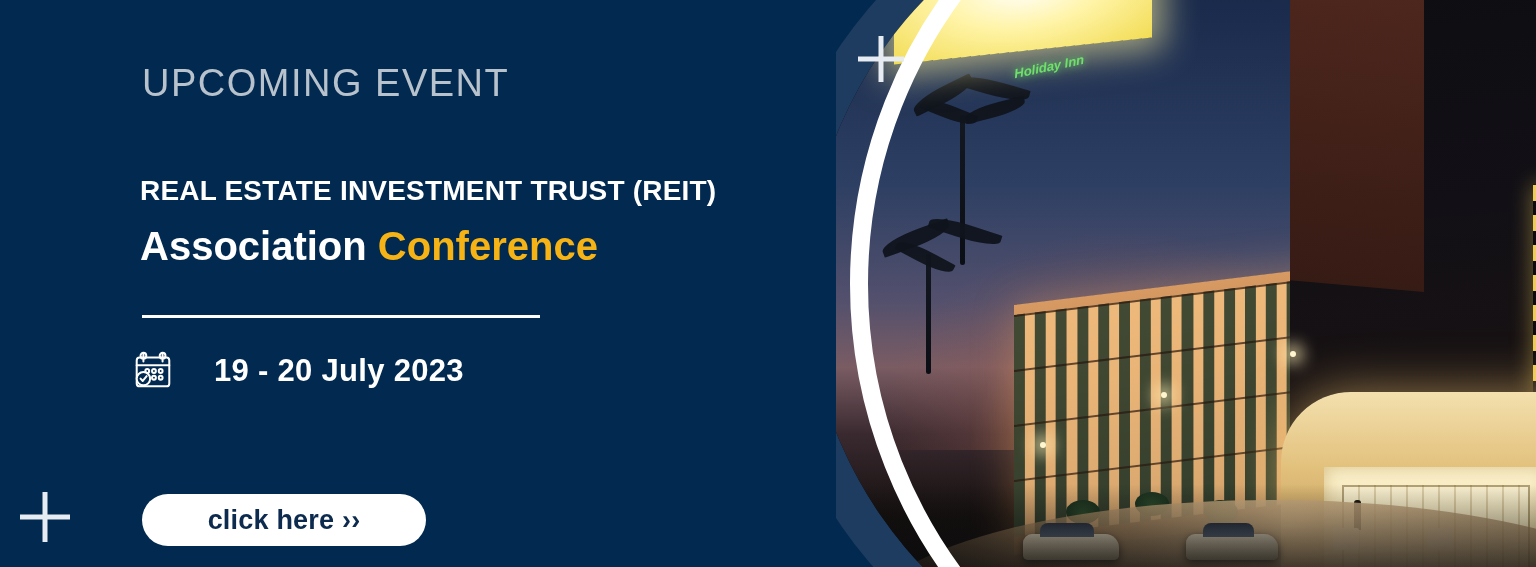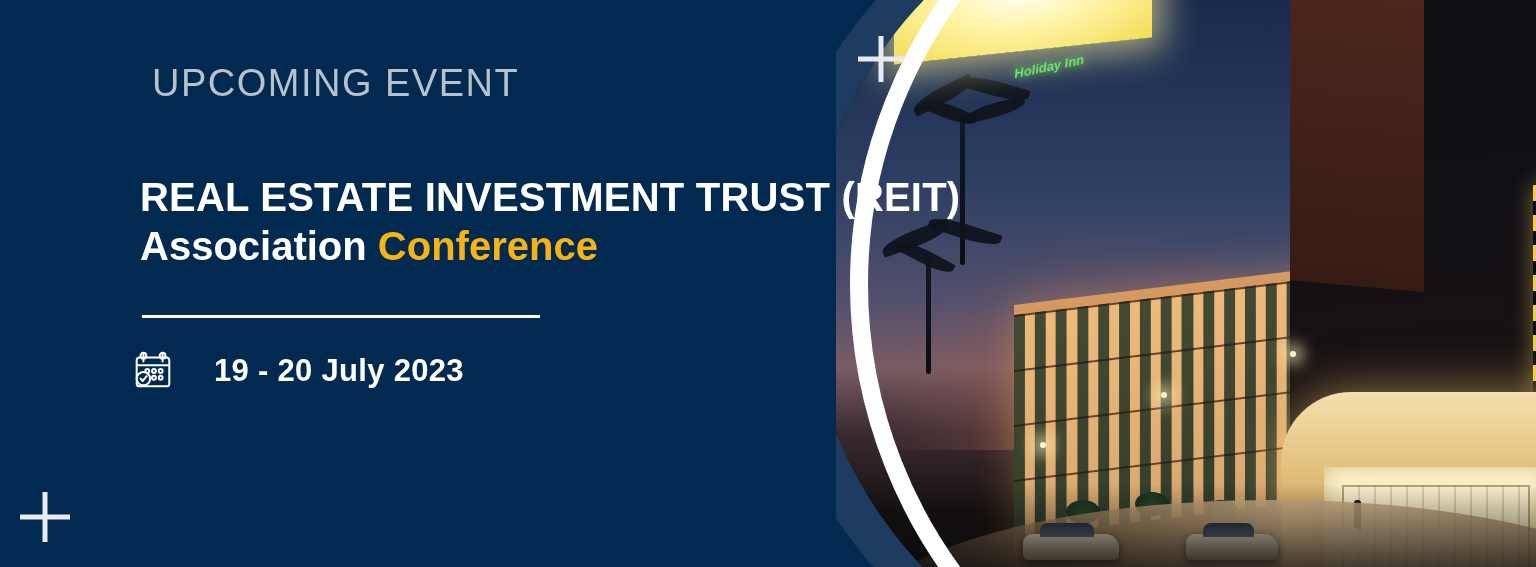--- a/index.html
+++ b/index.html
@@ -291,28 +291,27 @@
   }
 
   .eyebrow {
     position: absolute;
     left: 142px;
     top: 62px;
     font-size: 38px;
     letter-spacing: 1.5px;
     color: #b8c2cc;
     font-weight: 400;
-    margin-left: 10px;
   }
 
   .headline {
     position: absolute;
     left: 140px;
     top: 175px;
-    font-size: 40px;
+    font-size: 28px;
     font-weight: bold;
     letter-spacing: 0.2px;
     color: #ffffff;
     white-space: nowrap;
     text-align: center;
   }
 
   .subline {
     position: absolute;
     left: 140px;
@@ -498,20 +497,23 @@
         <circle cx="32" cy="24" r="2"></circle>
         <circle cx="25" cy="31" r="2"></circle>
         <circle cx="32" cy="31" r="2"></circle>
         <circle cx="14" cy="32" r="7" fill="#02294f"></circle>
         <path d="M11 32 l2.3 2.4 L17.4 29.4"></path>
       </svg>
       <span class="info-text">19 - 20 July 2023</span>
     </div>
 
 
+    <button class="cta">
+      <span class="cta-label">click here ››</span>
+    </button>
   </div>
 
   <div class="plus plus-top">
     <span class="h"></span>
       <span class="v"></span>
   </div>
   <div class="plus plus-bottom">
     <span class="h"></span>
       <span class="v"></span>
   </div>

